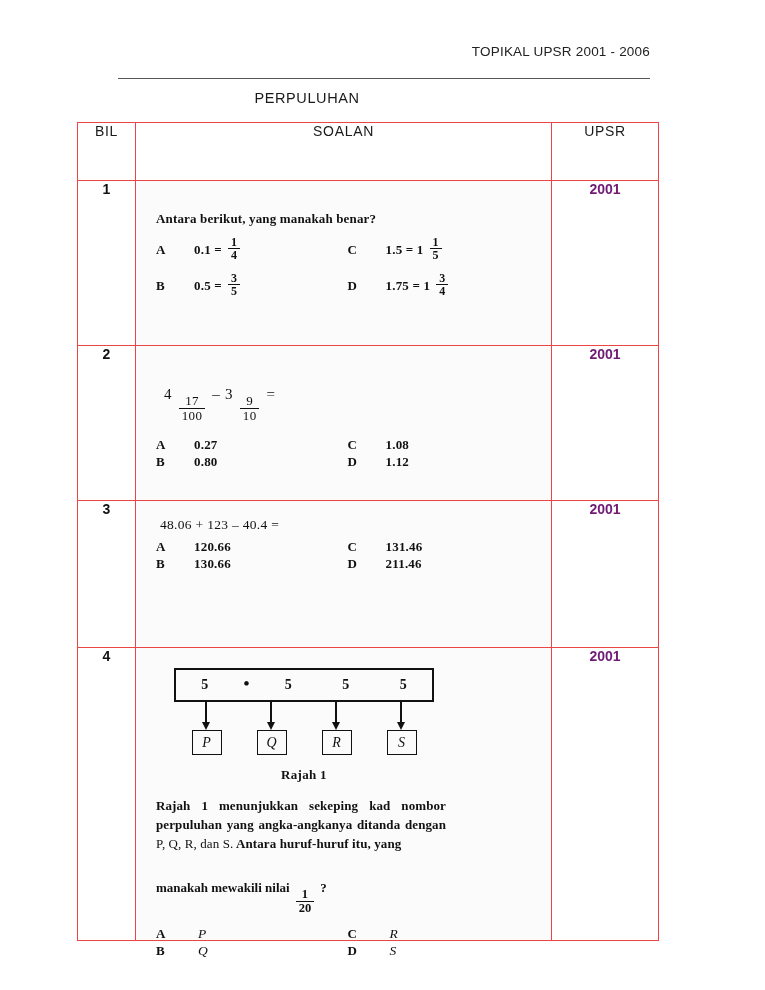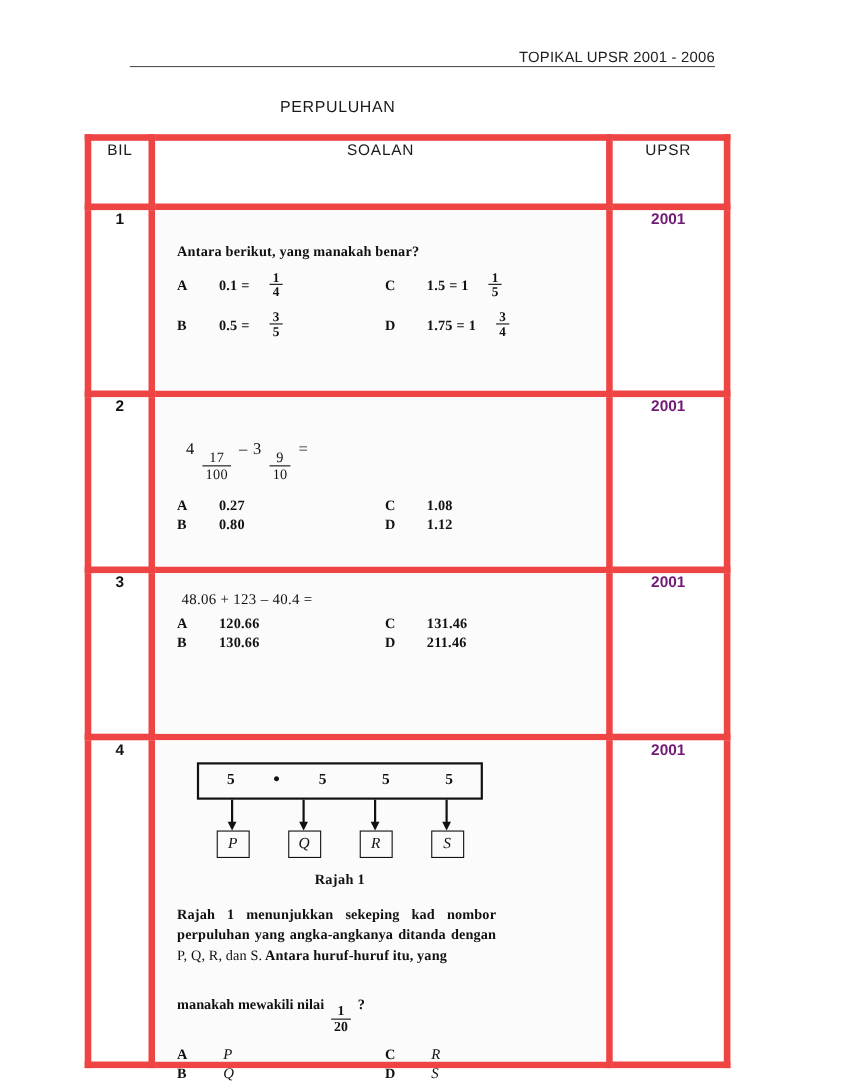--- a/index.html
+++ b/index.html
@@ -20,21 +20,21 @@
   .page-header {
     position: absolute;
     left: 118px;
     top: 44px;
     width: 532px;
     text-align: right;
     font-family: "Liberation Sans", sans-serif;
     font-size: 13.5px;
     letter-spacing: 0.2px;
     color: #222;
-    padding-bottom: 1px;
+    padding-bottom: 19px;
     border-bottom: 1.2px solid #555;
   }
 
   
   .doc-title {
     position: absolute;
     top: 90px;
     left: 0;
     width: 614px;
     text-align: center;
@@ -46,21 +46,21 @@
   
   .qtable {
     position: absolute;
     left: 77px;
     top: 122px;
     width: 581px;
     border-collapse: collapse;
     table-layout: fixed;
   }
   .qtable td, .qtable th {
-    border: 6px solid #ef4444;
+    border: 1px solid #ef4444;
     vertical-align: top;
     padding: 0;
     background: #fff;
   }
   col.c-bil   { width: 58px; }
   col.c-soal  { width: 416px; }
   col.c-upsr  { width: 107px; }
 
   .hdr-cell {
     height: 57px;
@@ -124,21 +124,21 @@
   .opt-key {
     font-weight: bold;
     font-family: "Liberation Serif", serif;
   }
   .opt-val {
     font-family: "Liberation Serif", serif;
     font-weight: bold;
     letter-spacing: 0.2px;
     display: flex;
     align-items: center;
-    gap: 16px;
+    gap: 4px;
     padding-left: 16px;
   }
   .opt-val.plain { font-weight: bold; }
   .opt-val.ital { font-style: italic; font-weight: normal; font-size: 13.5px; padding-left: 20px;}
 
   
   .frac {
     display: inline-flex;
     flex-direction: column;
     align-items: center;

